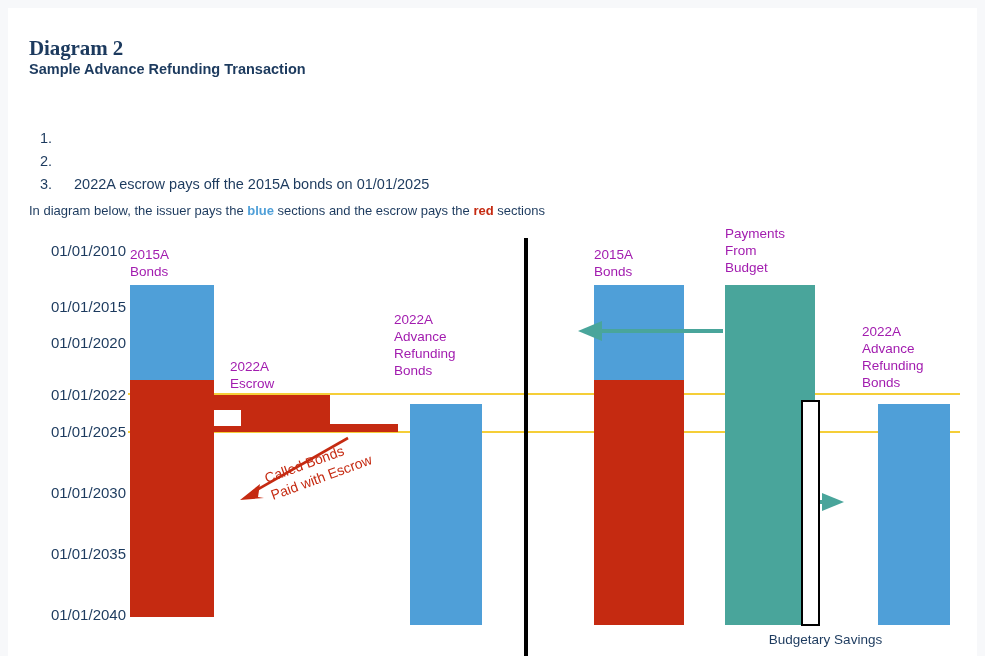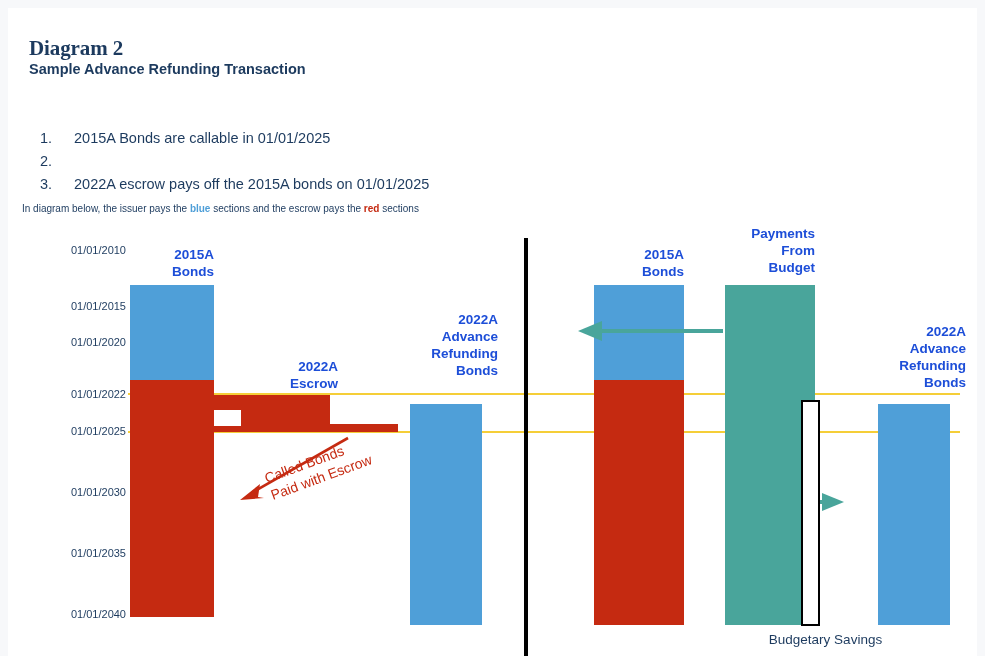--- a/index.html
+++ b/index.html
@@ -32,32 +32,32 @@
     position:absolute;left:21px;top:72px;width:910px;
     font-size:14.5px;line-height:20px;color:#1c3a5e;
   }
   .bullets{
     position:absolute;left:21px;top:119px;width:910px;
     font-size:14.5px;line-height:23px;color:#1c3a5e;
   }
   .bullet-row{display:flex;}
   .bullet-num{width:45px;text-align:right;padding-right:22px;box-sizing:border-box;}
   .legend-line{
-    position:absolute;left:14px;top:195px;
-    font-size:10px;color:#1c3a5e;
+    position:absolute;left:21px;top:195px;
+    font-size:13px;color:#1c3a5e;
   }
   .kw-blue{color:#4F9FD8;font-weight:bold;}
   .kw-red{color:#C52A11;font-weight:bold;}
 
   
   #chart{position:absolute;left:0;top:0;width:969px;height:648px;}
 
   .ytick{
     position:absolute;
-    font-size:11px;color:#1c3a5e;
+    font-size:15px;color:#1c3a5e;
     text-align:right;width:96px;left:22px;
     transform:translateY(-50%);
     white-space:nowrap;
   }
 
   .gridline{
     position:absolute;height:2px;background:#F5CE38;left:120px;width:832px;
   }
 
   .bar{position:absolute;}
@@ -65,22 +65,22 @@
   .bar-red{background:#C52A11;}
   .bar-teal{background:#49A59B;}
   .bar-white-outline{background:#ffffff;border:2.5px solid #000000;box-sizing:border-box;}
 
   .divider{
     position:absolute;background:#000000;width:4px;
   }
 
   .series-label{
     position:absolute;
-    font-size:13.5px;font-weight:bold;color:#1d4ed8;
-    text-align:right;line-height:17px;
+    font-size:13.5px;font-weight:normal;color:#a21caf;
+    text-align:left;line-height:17px;
   }
 
   .tsy-label{
     position:absolute;
     font-size:11px;color:#ffffff;
     text-align:center;line-height:18px;
     pointer-events:none;
     margin-top:41px;
   }
 
@@ -103,21 +103,20 @@
 <body>
 
 <div id="page">
 
   <div class="hdr-title">Diagram 2</div>
   <div class="hdr-sub">Sample Advance Refunding Transaction</div>
 
   <div class="bullets">
     <div class="bullet-row">
       <span class="bullet-num">1.</span>
-      <span>2015A Bonds are callable in 01/01/2025</span>
     </div>
     <div class="bullet-row">
       <span class="bullet-num">2.</span>
     </div>
     <div class="bullet-row">
       <span class="bullet-num">3.</span>
       <span>2022A escrow pays off the 2015A bonds on 01/01/2025</span>
     </div>
   </div>
 

